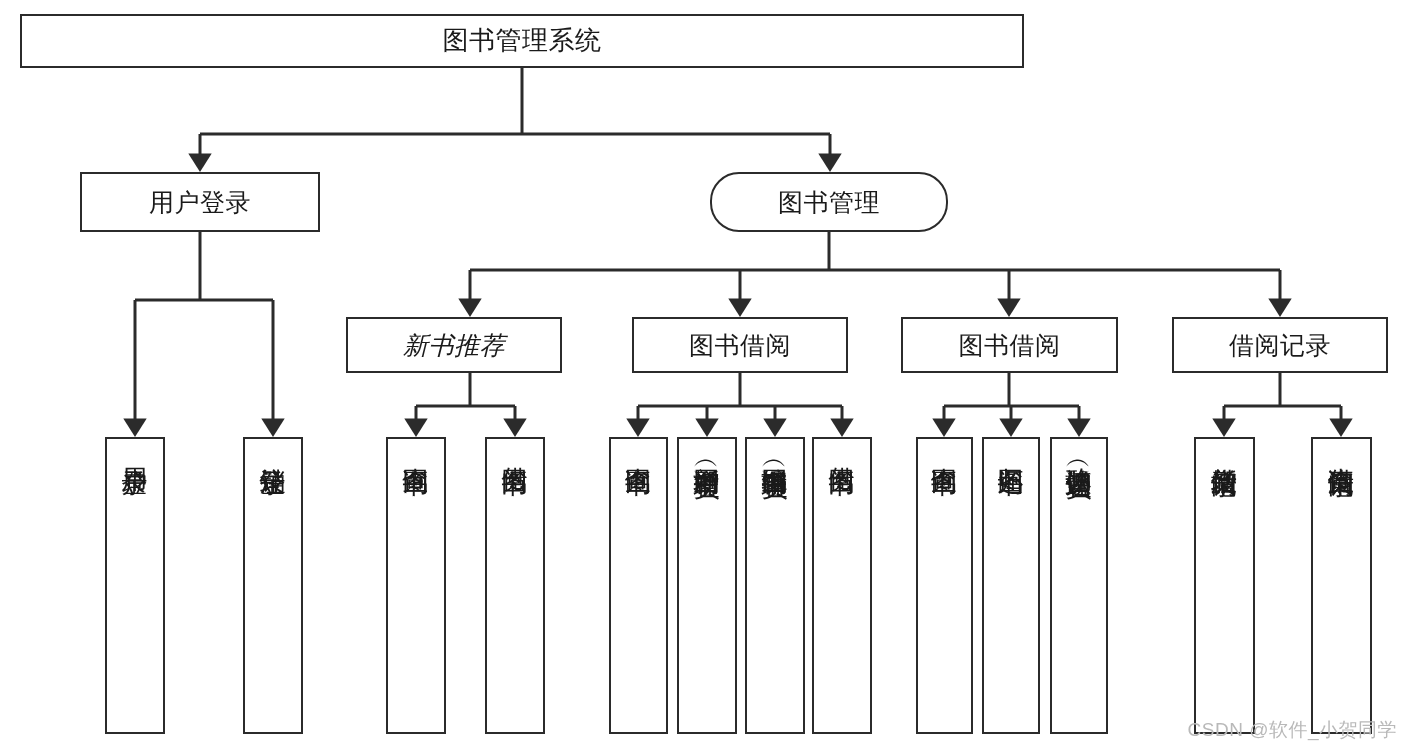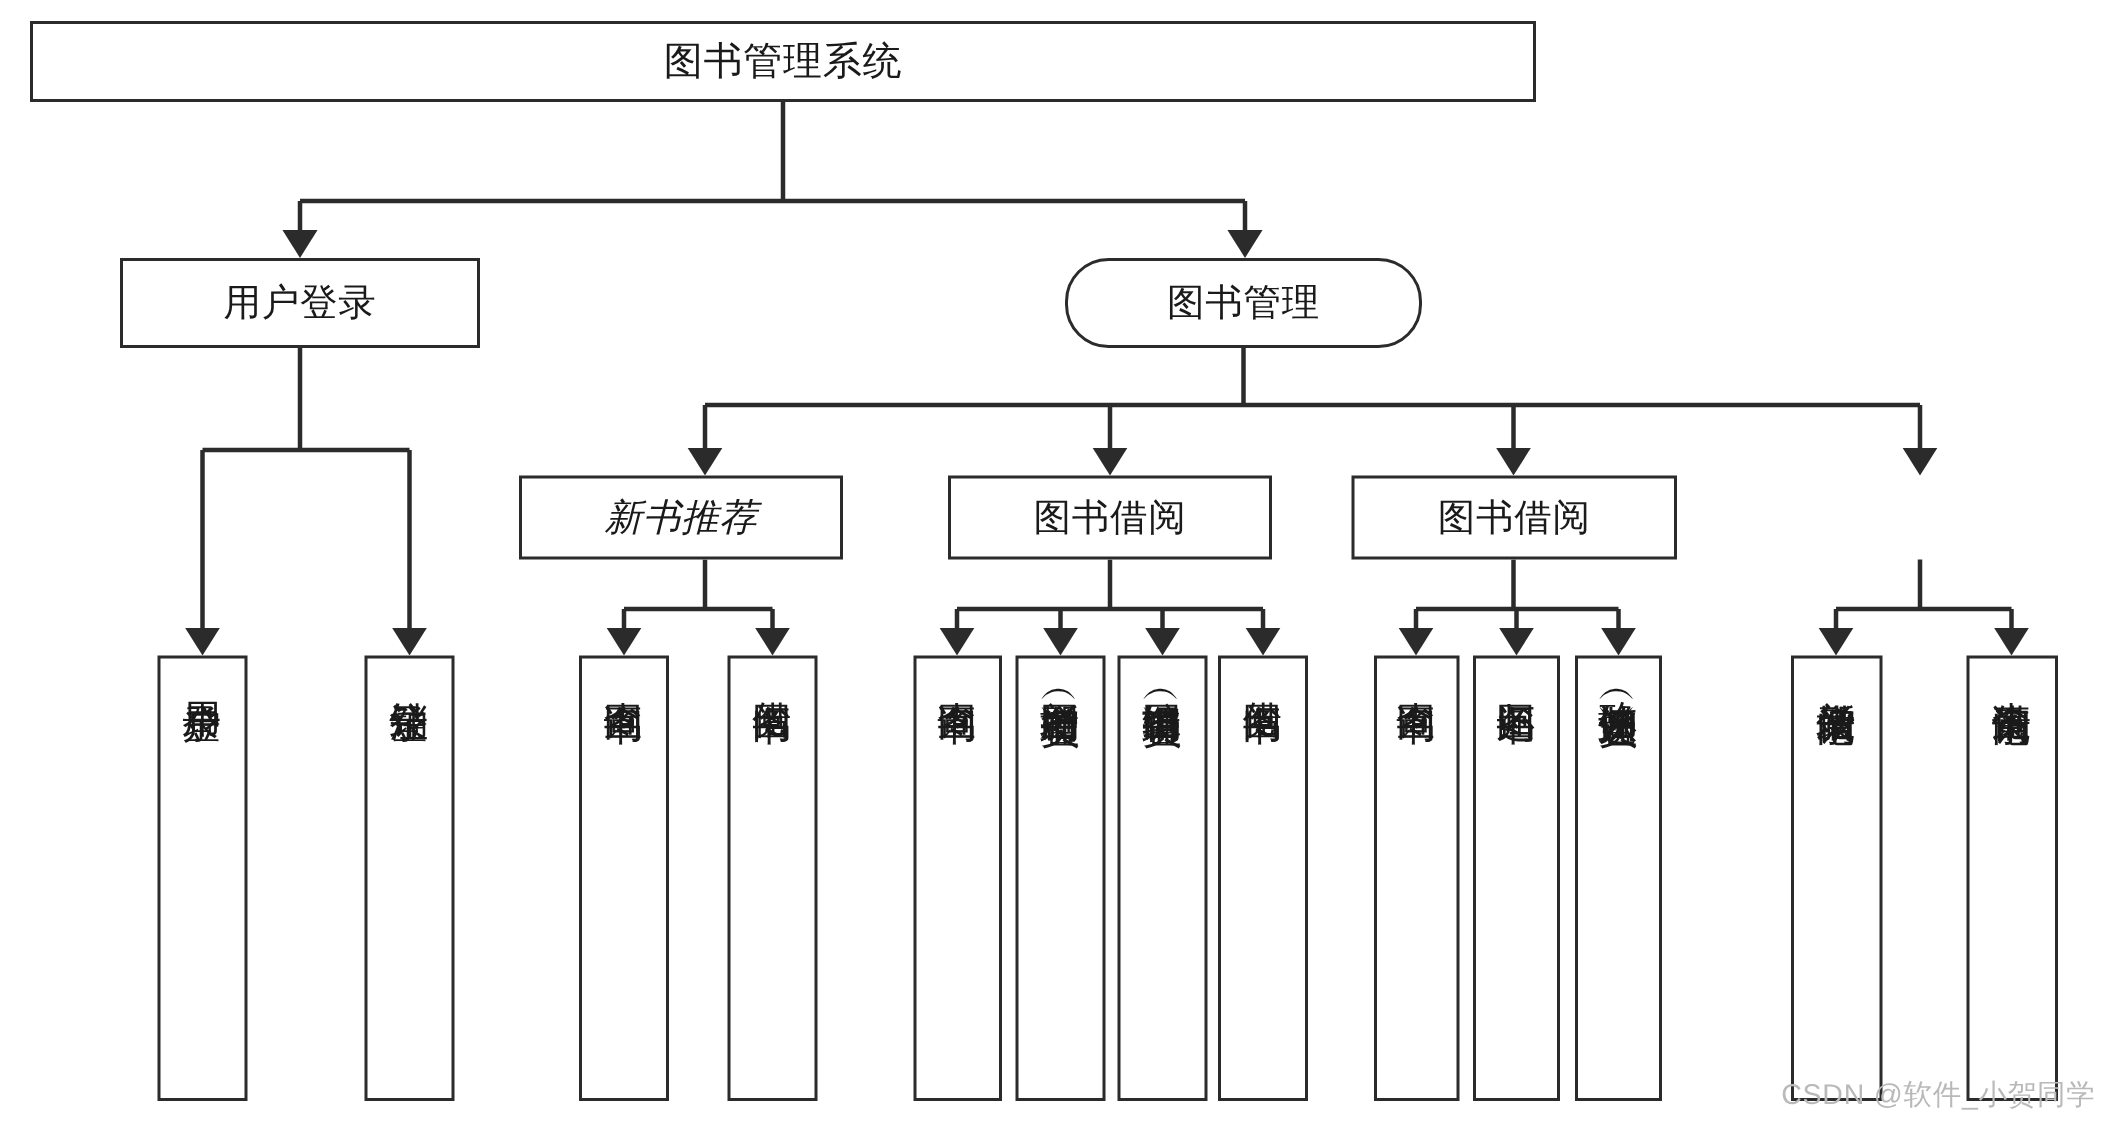--- a/index.html
+++ b/index.html
@@ -141,20 +141,23 @@
 
   <div class="node horiz" style="left:346px; top:317px; width:216px; height:56px;font-style:italic;">
     <span class="node-label">新书推荐</span>
   </div>
   <div class="node horiz" style="left:632px; top:317px; width:216px; height:56px;">
     <span class="node-label">图书借阅</span>
   </div>
   <div class="node horiz" style="left:901px; top:317px; width:217px; height:56px;">
     <span class="node-label">图书借阅</span>
   </div>
+  <div class="node horiz" style="left:1172px; top:317px; width:216px; height:56px;">
+    <span class="node-label">借阅记录</span>
+  </div>
 
   <div class="node leaf" style="left:105px; top:437px; width:60px; height:297px;">
     <span class="node-label">用户登录</span>
   </div>
   <div class="node leaf" style="left:243px; top:437px; width:60px; height:297px;">
     <span class="node-label">注销登录</span>
   </div>
 
   <div class="node leaf" style="left:386px; top:437px; width:60px; height:297px;">
     <span class="node-label">查询图书</span>

